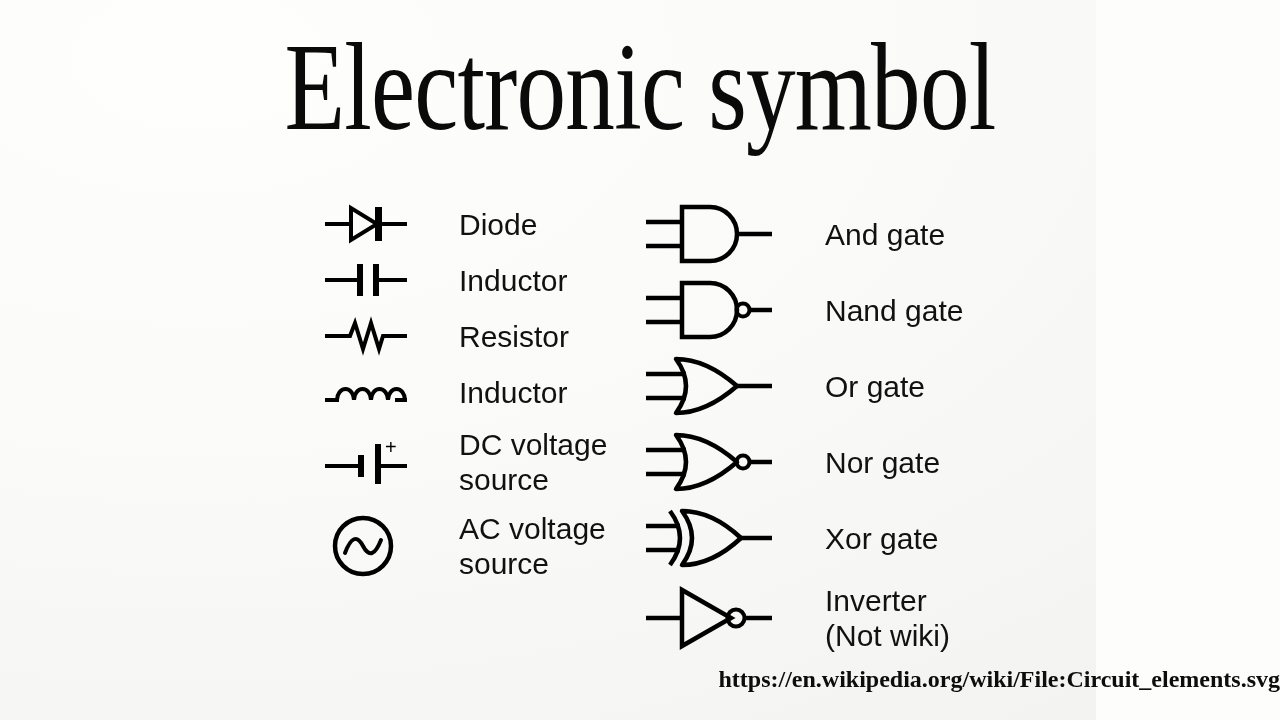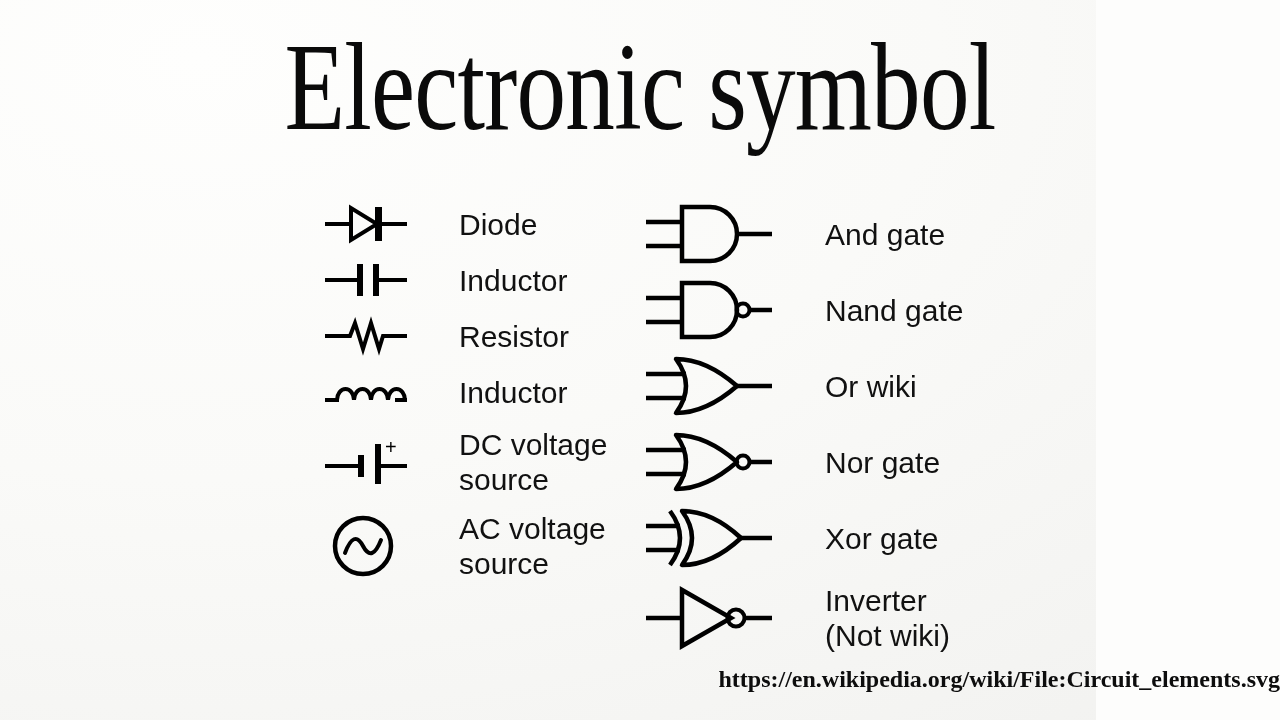--- a/index.html
+++ b/index.html
@@ -216,21 +216,21 @@
 
       <div class="row">
         <div class="sym-cell">
           <svg width="132" height="66" viewBox="0 0 132 66">
             <line x1="2" y1="21" x2="42" y2="21" stroke="#000" stroke-width="4.5"></line>
             <line x1="2" y1="45" x2="42" y2="45" stroke="#000" stroke-width="4.5"></line>
             <path d="M32 6 Q52 33 32 60 Q62 60 93 33 Q62 6 32 6 Z" fill="none" stroke="#000" stroke-width="4.5" stroke-linejoin="round"></path>
             <line x1="92" y1="33" x2="128" y2="33" stroke="#000" stroke-width="4.5"></line>
           </svg>
         </div>
-        <div class="label">Or wiki</div>
+        <div class="label">Or gate</div>
       </div>
 
       <div class="row">
         <div class="sym-cell">
           <svg width="132" height="66" viewBox="0 0 132 66">
             <line x1="2" y1="21" x2="42" y2="21" stroke="#000" stroke-width="4.5"></line>
             <line x1="2" y1="45" x2="42" y2="45" stroke="#000" stroke-width="4.5"></line>
             <path d="M32 6 Q52 33 32 60 Q62 60 93 33 Q62 6 32 6 Z" fill="none" stroke="#000" stroke-width="4.5" stroke-linejoin="round"></path>
             <circle cx="99" cy="33" r="6.5" fill="none" stroke="#000" stroke-width="4"></circle>
             <line x1="106" y1="33" x2="128" y2="33" stroke="#000" stroke-width="4.5"></line>

